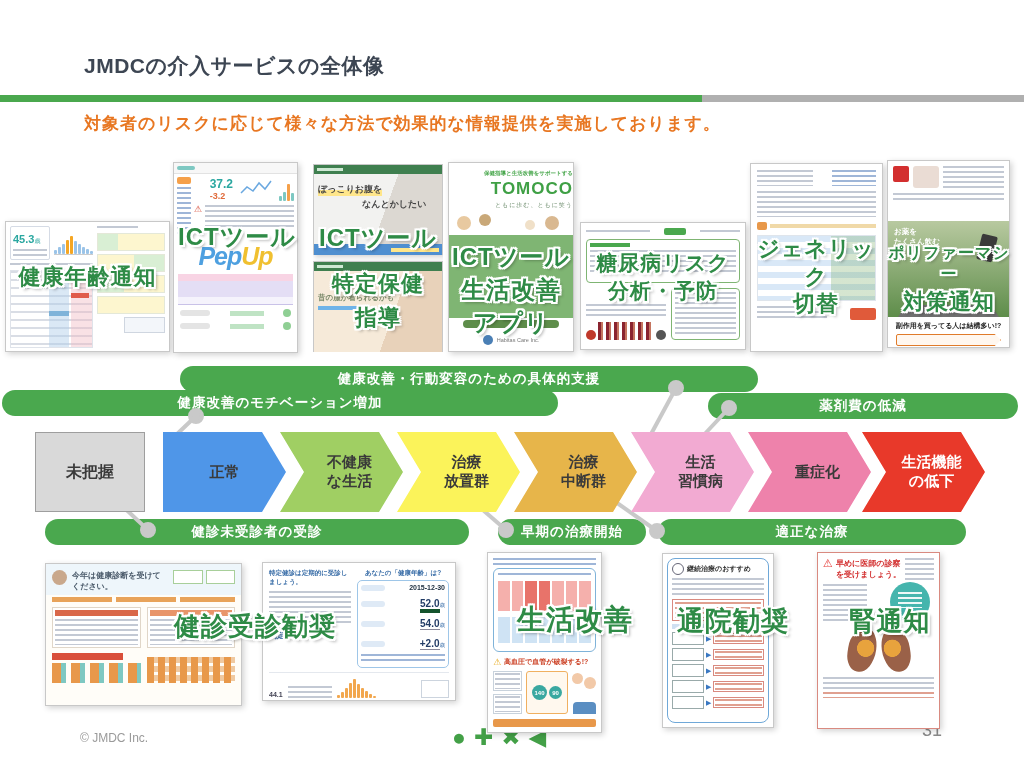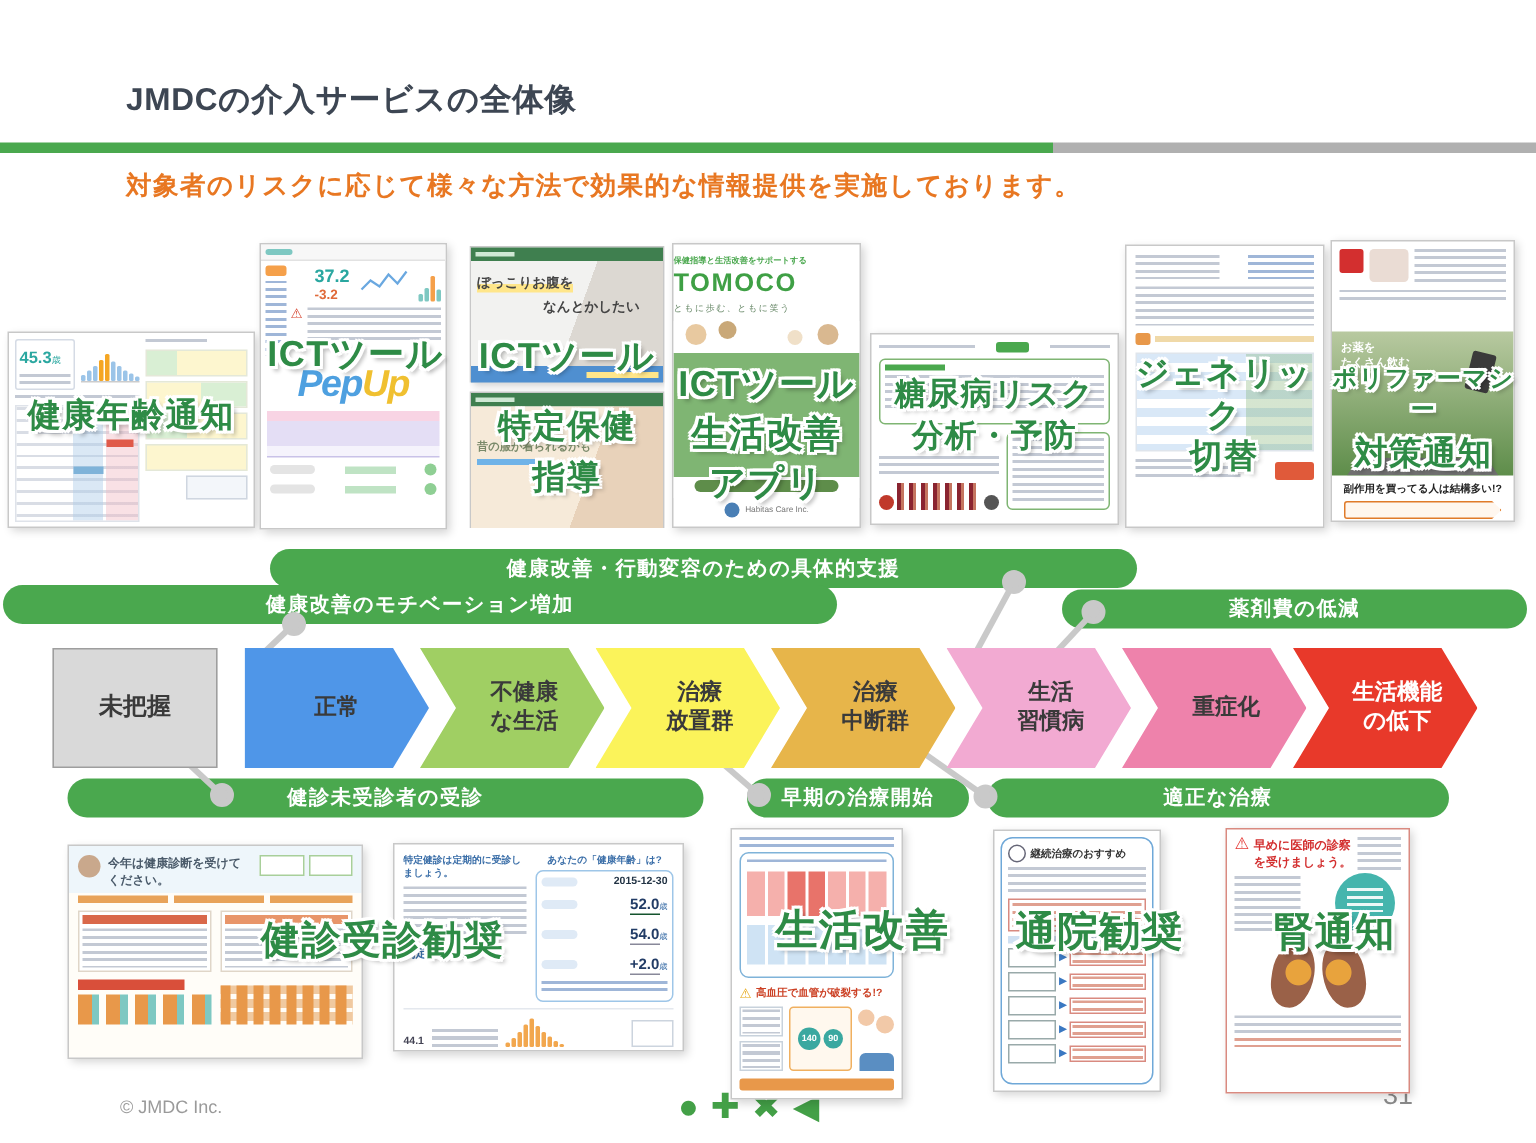--- a/index.html
+++ b/index.html
@@ -148,21 +148,21 @@
       </div>
       <div style="background:linear-gradient(110deg,#f6ead9 60%,#e8d2ba 60%);height:62px;padding:22px 4px 0;">
         <div style="font-size:7.5px;font-weight:bold;color:#7a8a6a;">昔の服が着られるかも</div>
         <div style="width:40px;height:4px;background:#6fb3e8;margin-top:3px;"></div>
       </div>
 
     </div>
   </div>
 
   <div class="card" style="left:448px;top:162px;width:126px;height:190px;">
-    <div style="text-align:left;padding-top:7px;">
+    <div style="text-align:right;padding-top:7px;">
       <div style="font-size:5.5px;color:#4aa84e;font-weight:bold;">保健指導と生活改善をサポートする</div>
       <div style="font-size:17px;font-weight:bold;color:#3fa045;letter-spacing:1px;margin-top:2px;">TOMOCO</div>
       <div style="font-size:6px;color:#6a8a6a;margin-top:2px;letter-spacing:1px;">ともに歩む、ともに笑う</div>
     </div>
     <div style="position:relative;height:118px;margin-top:4px;background:linear-gradient(180deg,#ffffff 0 18%,#7fb573 18% 88%,#ffffff 88%);">
       <div style="position:absolute;left:8px;top:2px;width:14px;height:14px;border-radius:50%;background:#e8c9a0;"></div>
       <div style="position:absolute;left:30px;top:0;width:12px;height:12px;border-radius:50%;background:#c9a878;"></div>
       <div style="position:absolute;right:14px;top:2px;width:14px;height:14px;border-radius:50%;background:#d9b890;"></div>
       <div style="position:absolute;right:38px;top:6px;width:10px;height:10px;border-radius:50%;background:#f0e0c8;"></div>
       <div style="position:absolute;left:14px;bottom:4px;width:96px;height:8px;background:#5e8d4a;border-radius:4px;"></div>
@@ -374,21 +374,21 @@
       </div>
       <div style="width:92px;">
         <div style="font-size:6.5px;font-weight:bold;color:#3a6ea8;text-align:center;">あなたの「健康年齢」は?</div>
         <div style="border:1.5px solid #9ec6e8;border-radius:5px;padding:3px;margin-top:2px;">
           <div style="display:flex;justify-content:space-between;align-items:center;">
             <span style="width:24px;height:6px;background:#dfeaf6;border-radius:3px;"></span>
             <span style="font-size:7px;font-weight:bold;color:#234;">2015-12-30</span>
           </div>
           <div style="display:flex;justify-content:space-between;align-items:baseline;margin-top:2px;">
             <span style="width:24px;height:6px;background:#dfeaf6;border-radius:3px;"></span>
-            <span><b style="font-size:10px;color:#223c66;border-bottom:1px solid #14532d;">52.0</b><span style="font-size:5.5px;color:#3a6ea8;">歳</span></span>
+            <span><b style="font-size:10px;color:#223c66;border-bottom:4px solid #14532d;">52.0</b><span style="font-size:5.5px;color:#3a6ea8;">歳</span></span>
           </div>
           <div style="display:flex;justify-content:space-between;align-items:baseline;margin-top:2px;">
             <span style="width:24px;height:6px;background:#dfeaf6;border-radius:3px;"></span>
             <span><b style="font-size:10px;color:#223c66;border-bottom:1px solid #889;">54.0</b><span style="font-size:5.5px;color:#3a6ea8;">歳</span></span>
           </div>
           <div style="display:flex;justify-content:space-between;align-items:baseline;margin-top:2px;">
             <span style="width:24px;height:6px;background:#dfeaf6;border-radius:3px;"></span>
             <span><b style="font-size:10px;color:#223c66;border-bottom:1px solid #889;">+2.0</b><span style="font-size:5.5px;color:#3a6ea8;">歳</span></span>
           </div>
           <div class="tlb" style="height:10px;margin-top:3px;"></div>

